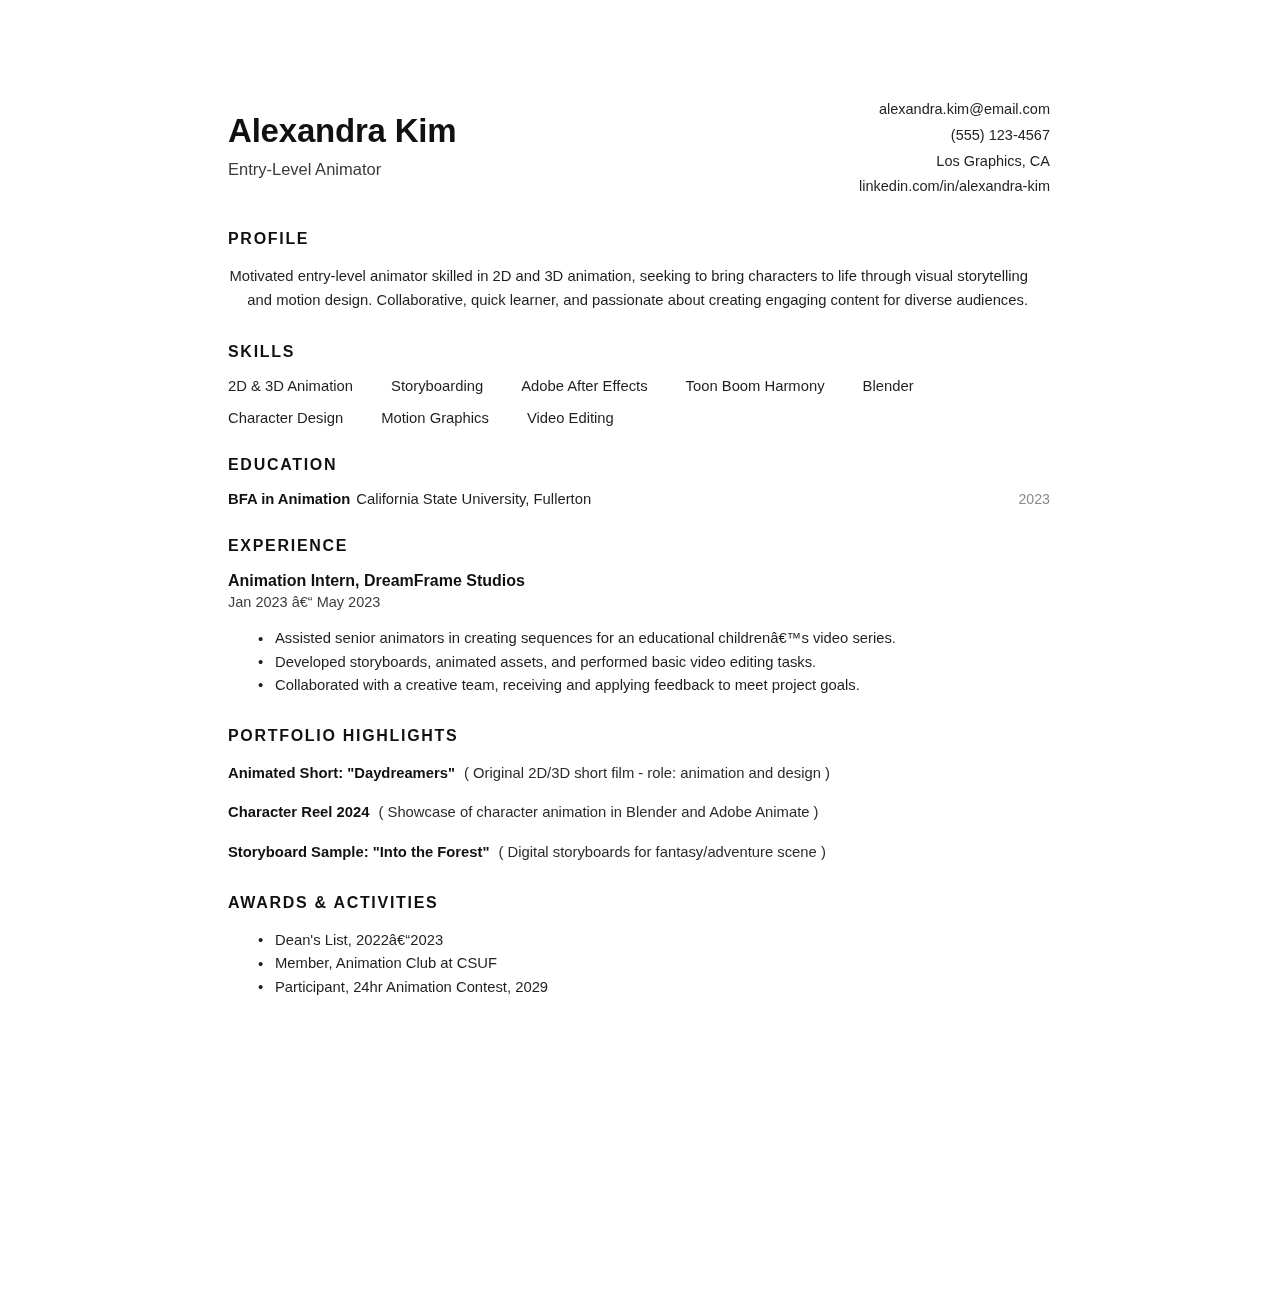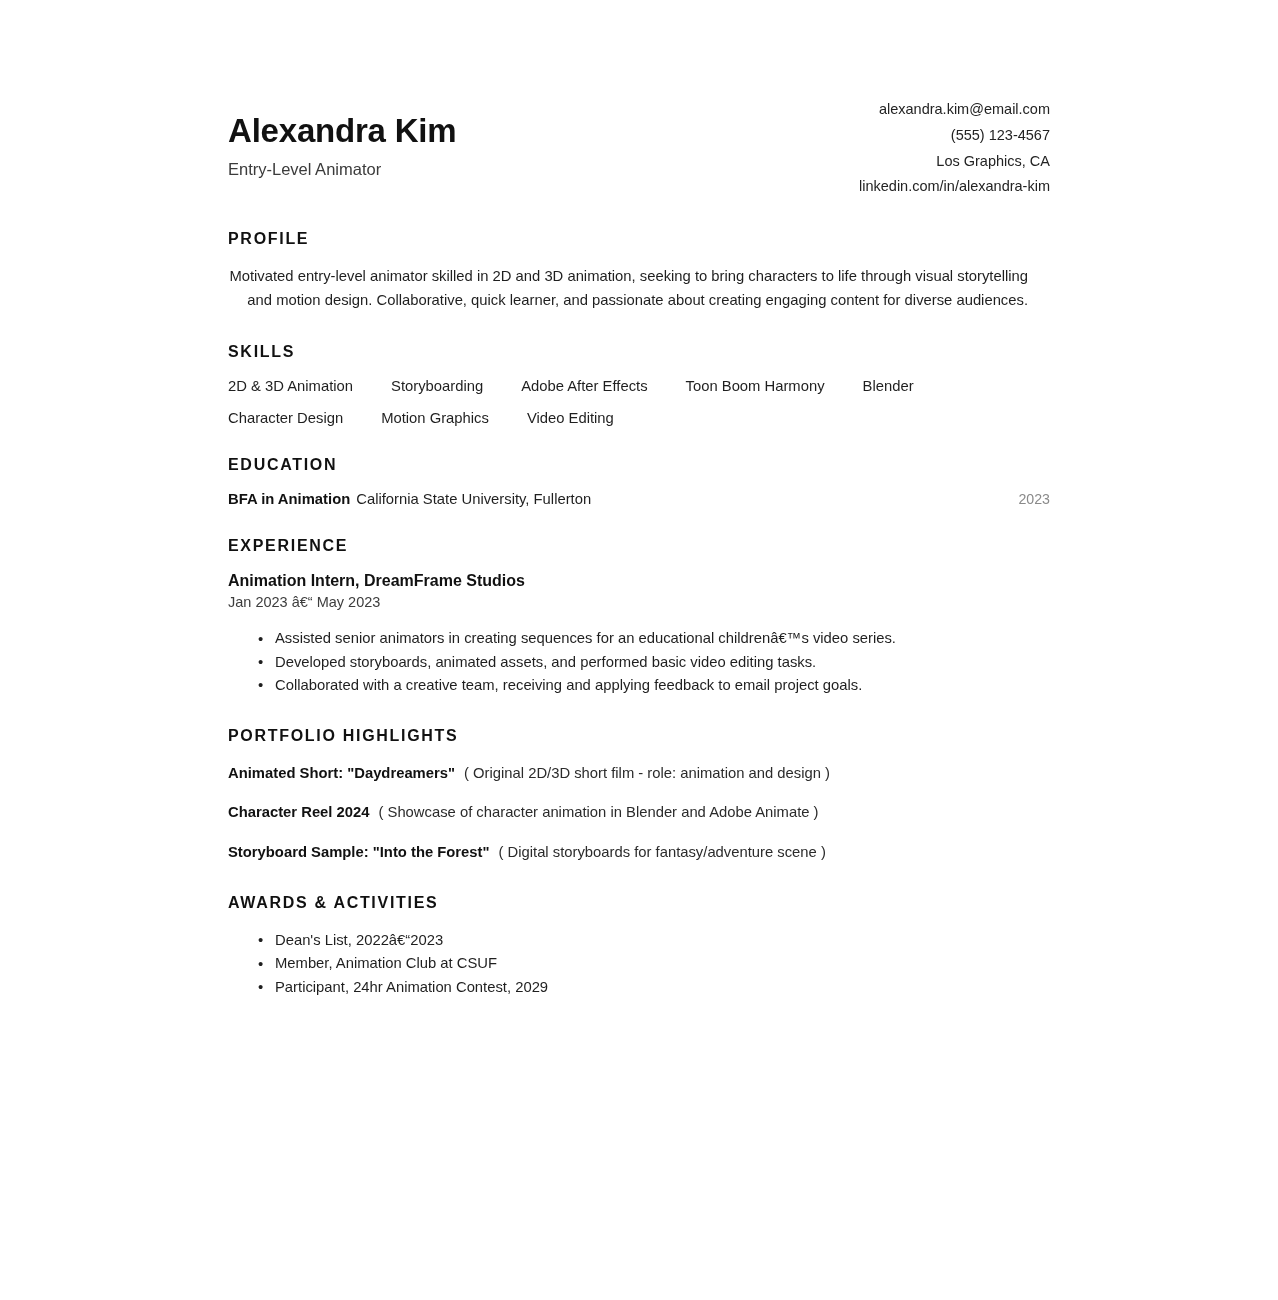--- a/index.html
+++ b/index.html
@@ -224,21 +224,21 @@
     </div>
 
     <div class="section">
       <div class="section-title">EXPERIENCE</div>
       <div>
         <div class="job-heading">Animation Intern, DreamFrame Studios</div>
         <div class="job-dates">Jan 2023 â€“ May 2023</div>
         <ul class="bullets">
           <li>Assisted senior animators in creating sequences for an educational childrenâ€™s video series.</li>
           <li>Developed storyboards, animated assets, and performed basic video editing tasks.</li>
-          <li>Collaborated with a creative team, receiving and applying feedback to email project goals.</li>
+          <li>Collaborated with a creative team, receiving and applying feedback to meet project goals.</li>
         </ul>
       </div>
     </div>
 
     <div class="section">
       <div class="section-title">PORTFOLIO HIGHLIGHTS</div>
       <div class="portfolio-item">
         <span class="portfolio-name">Animated Short: "Daydreamers"</span><span class="portfolio-desc">( Original 2D/3D short film - role: animation and design )</span>
       </div>
       <div class="portfolio-item">

